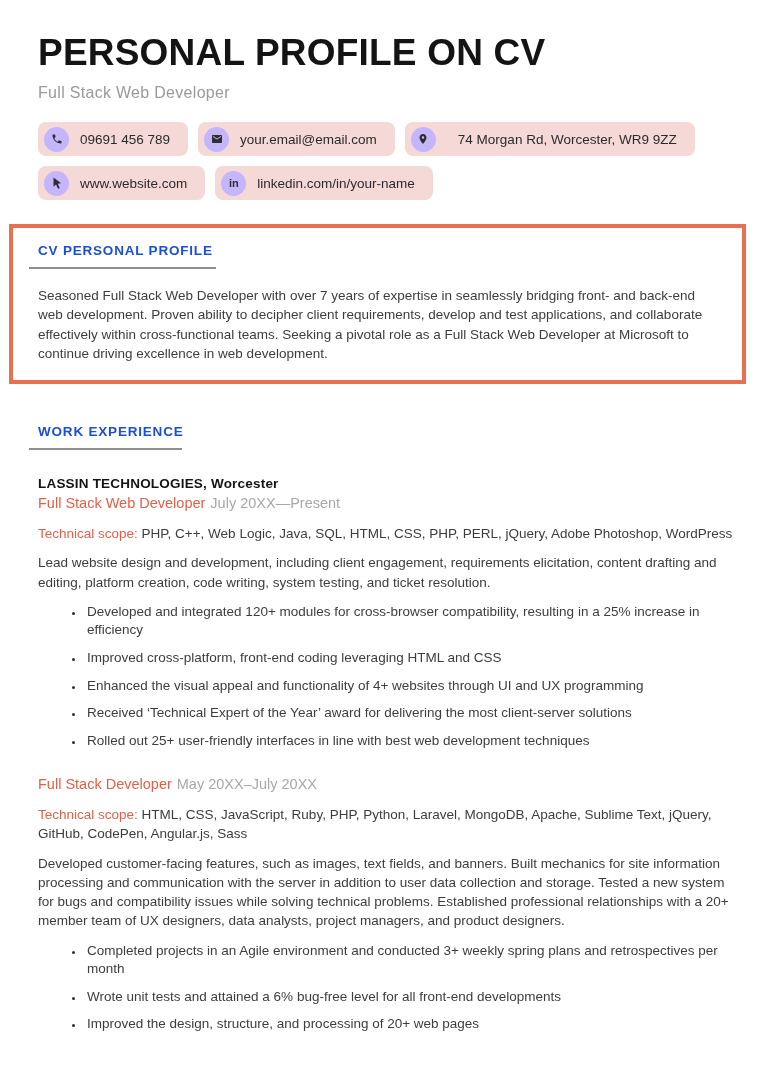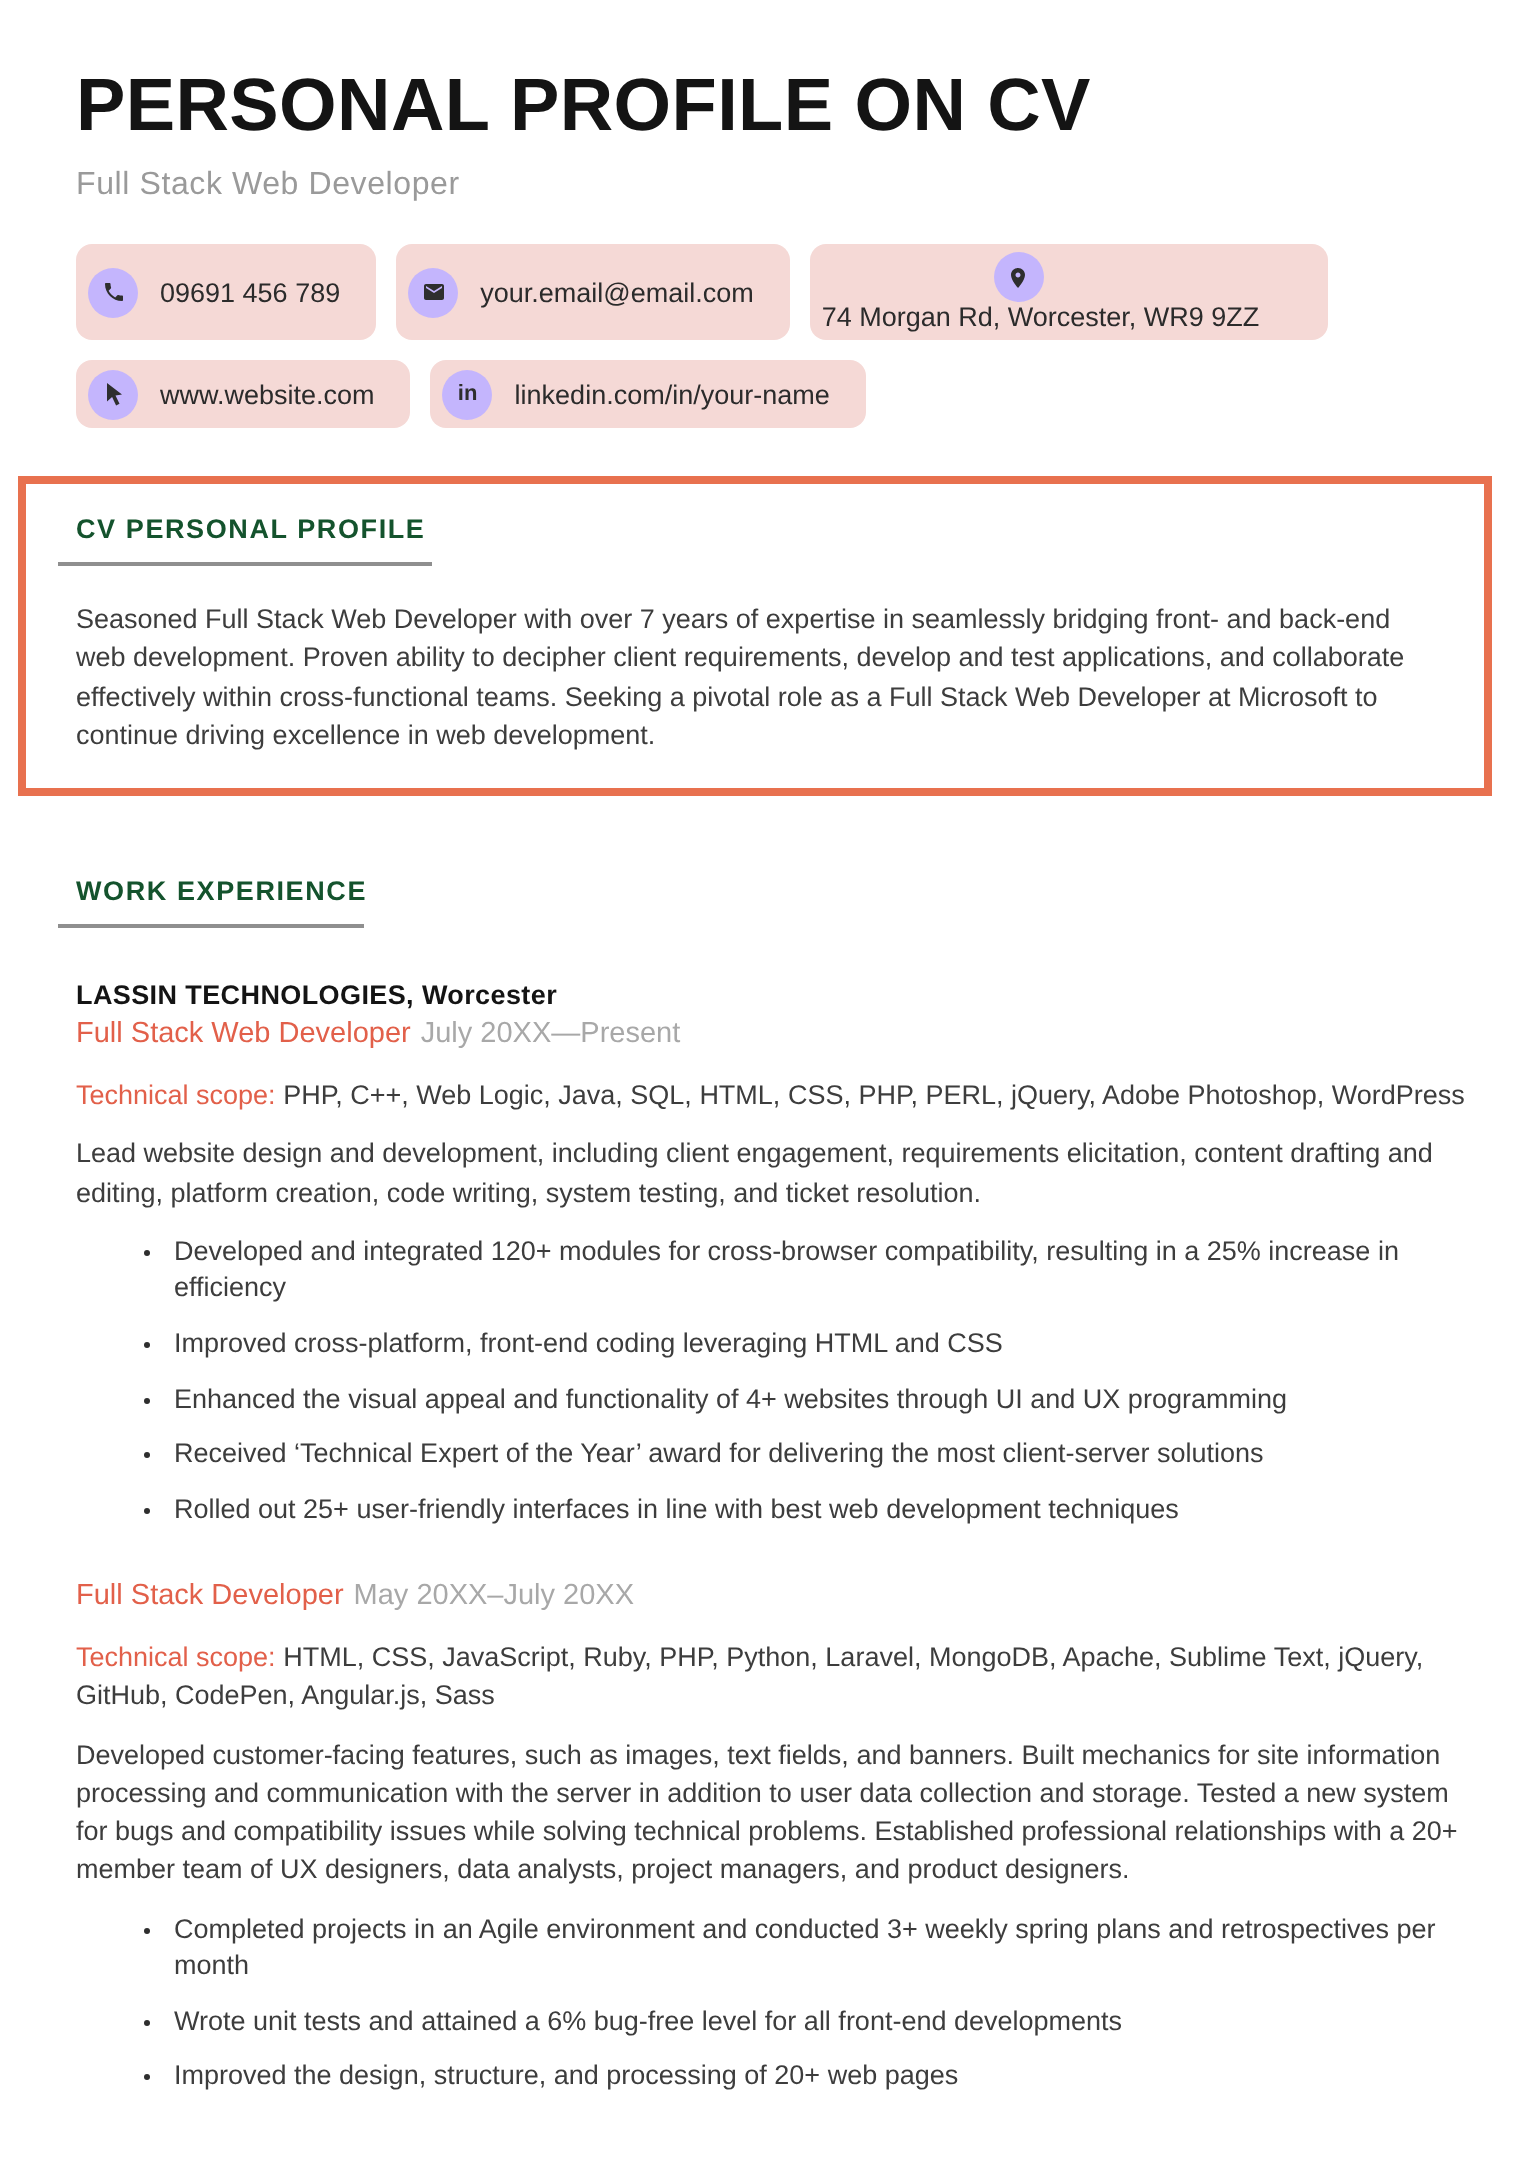--- a/index.html
+++ b/index.html
@@ -23,27 +23,27 @@
     display:flex; align-items:center; background:#f5d9d6; border-radius:8px;
     padding:4px 18px 4px 6px; min-height:26px; cursor:pointer;
   }
   .pill-icon {
     width:25px; height:25px; border-radius:50%; background:#c4b5fd;
     display:flex; align-items:center; justify-content:center;
     margin-right:11px; flex:none;
   }
   .pill-icon svg { width:12px; height:12px; fill:#2e2e2e; }
   .pill-text { font-size:13.5px; color:#2b2b2b; white-space:nowrap; }
-  .pill-wide { padding-right:34px;flex-direction:column; }
+  .pill-wide { padding-right:18px; }
   .pill-wide .pill-icon { margin-right:22px; }
   .in-glyph { font-size:11px; font-weight:700; color:#2e2e2e; font-family:"Liberation Sans",sans-serif; }
 
   
   .section-heading {
-    margin:0; font-size:13.5px; font-weight:700; color:#14532d; letter-spacing:0.8px;
+    margin:0; font-size:13.5px; font-weight:700; color:#1d4ed8; letter-spacing:0.8px;
   }
   .heading-rule { height:2px; background:#8f8f8f; margin:9px 0 0 -9px; }
   .rule-profile { width:187px; }
   .rule-work { width:153px; }
 
   
   .profile-box {
     border:4px solid #e8714f; margin:24px -12px 0 -29px;
     padding:15px 22px 17px 25px;
   }

